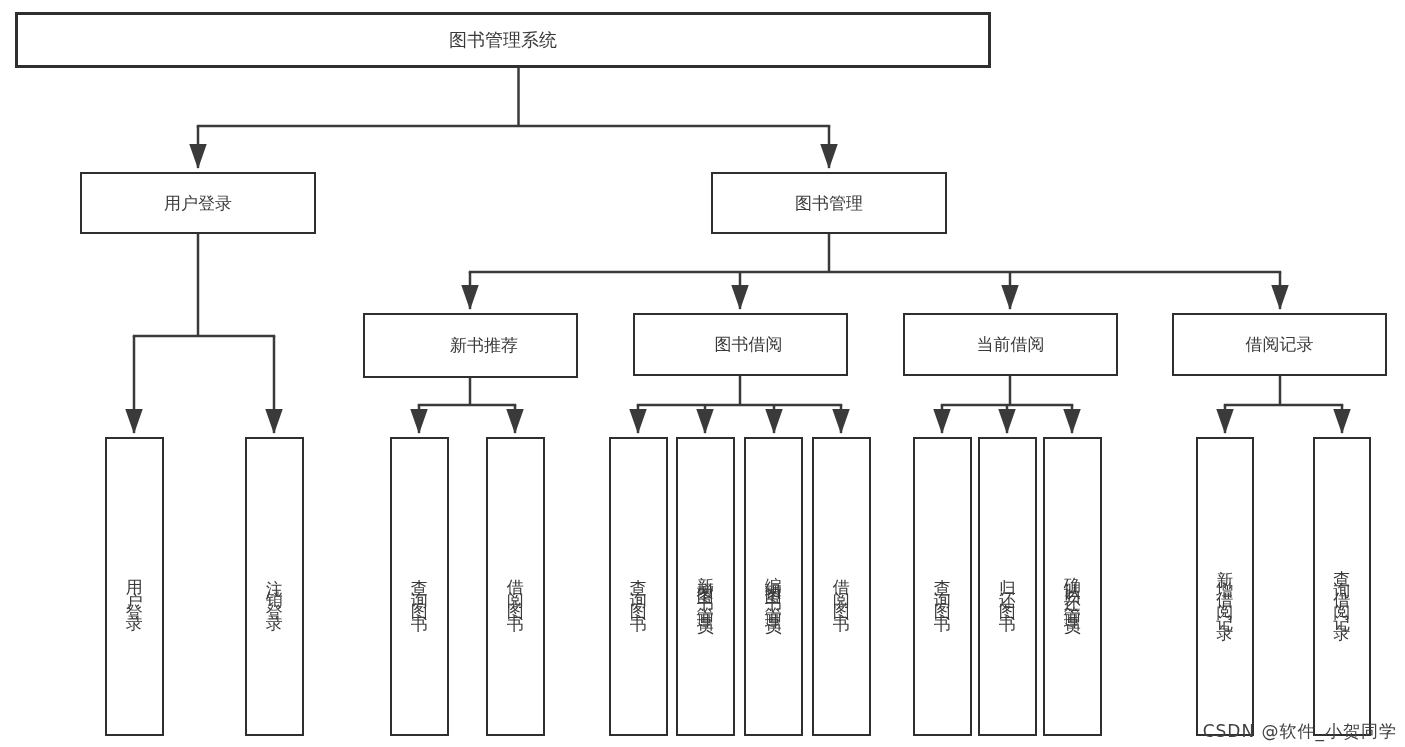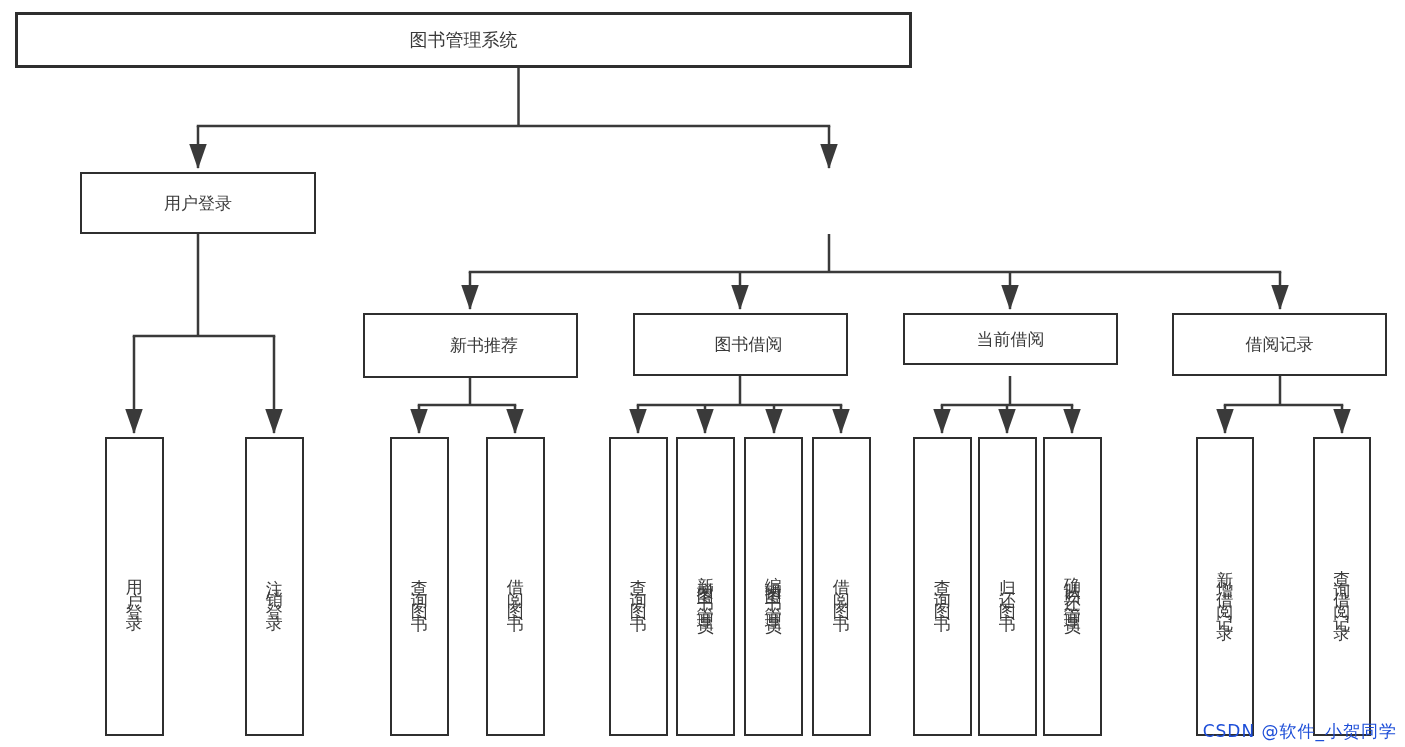--- a/index.html
+++ b/index.html
@@ -42,21 +42,21 @@
     letter-spacing: 12px;
     font-size: 17px;
     padding-top: 6px;
   }
   .vbox-tight { letter-spacing: 6px; }
   .vbox-mid { letter-spacing: 11px; }
   .watermark {
     position: absolute;
     right: 8px;
     bottom: 4px;
-    color: #1d4ed8;
+    color: #404040;
     font-size: 17px;
     letter-spacing: 1px;
     z-index: 5;
     white-space: nowrap;
   }
 </style>
 </head>
 <body>
 
 <div id="stage">
@@ -118,35 +118,38 @@
 
       <g>
         <path d="M1280,376 V405"></path>
         <path d="M1225,405 H1342" stroke-linecap="square"></path>
         <path d="M1225,405 V433" marker-end="url(#arrow)"></path>
         <path d="M1342,405 V433" marker-end="url(#arrow)"></path>
       </g>
     </g>
   </svg>
 
-  <div class="box root-box" style="left:15px; top:12px; width:897px; height:56px;">
+  <div class="box root-box" style="left:15px; top:12px; width:976px; height:56px;">
     <span>图书管理系统</span>
   </div>
 
   <div class="box" style="left:80px; top:172px; width:236px; height:62px;">
     <span>用户登录</span>
   </div>
+  <div class="box" style="left:711px; top:172px; width:236px; height:62px;">
+    <span>图书管理</span>
+  </div>
 
   <div class="box" style="left:363px; top:313px; width:215px; height:65px;padding-left:27px;">
     <span>新书推荐</span>
   </div>
   <div class="box" style="left:633px; top:313px; width:215px; height:63px;padding-left:16px;">
     <span>图书借阅</span>
   </div>
-  <div class="box" style="left:903px; top:313px; width:215px; height:52px;text-align:center;">
+  <div class="box" style="left:903px; top:313px; width:215px; height:63px;text-align:center;">
     <span>当前借阅</span>
   </div>
   <div class="box" style="left:1172px; top:313px; width:215px; height:63px;align-items:center;">
     <span>借阅记录</span>
   </div>
 
   <div class="box vbox" style="left:105px; top:437px; width:59px; height:299px;">
     <span>用户登录</span>
   </div>
   <div class="box vbox" style="left:245px; top:437px; width:59px; height:299px;">

